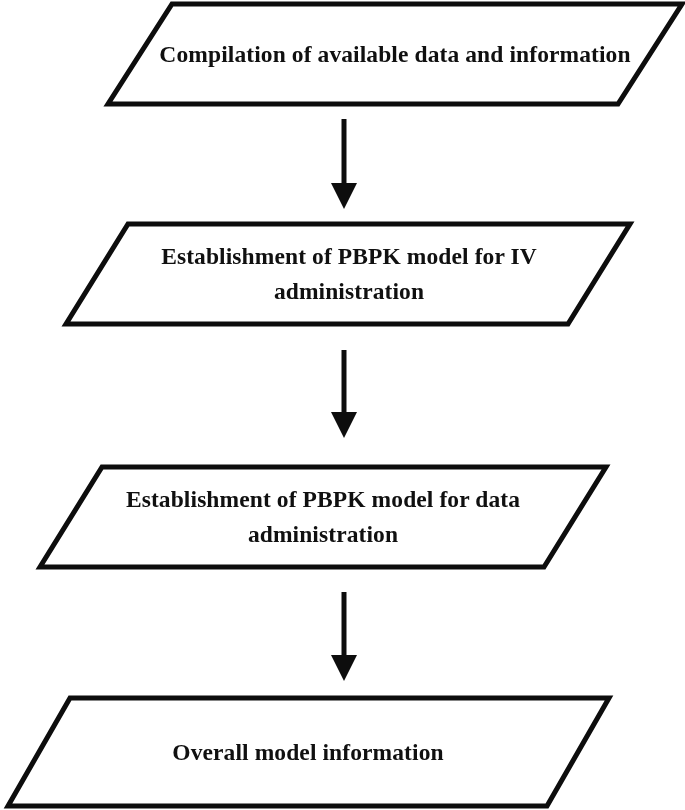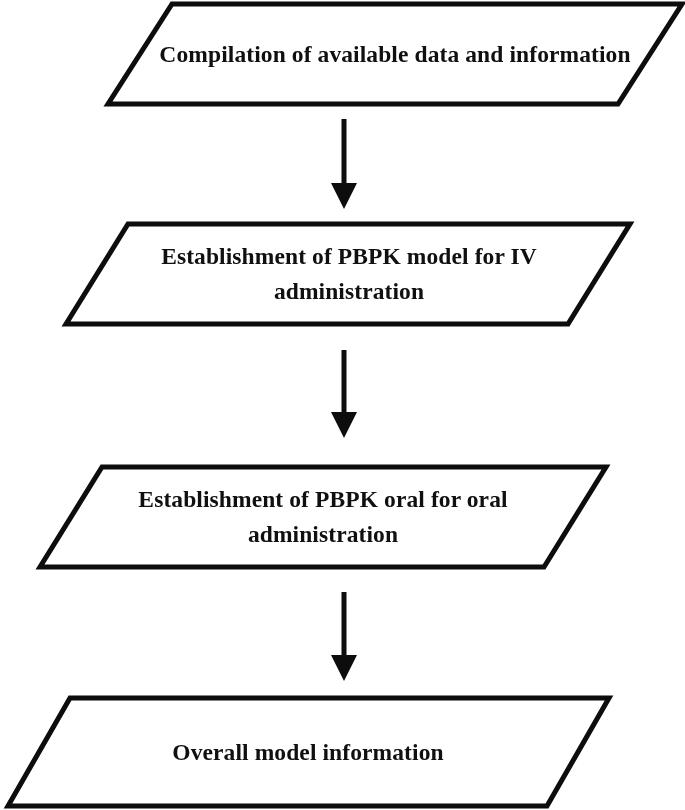--- a/index.html
+++ b/index.html
@@ -92,20 +92,20 @@
 
   <div class="node-label" style="left:142px; top:4px; width:506px; height:100px;">
     <span>Compilation of available data and information</span>
   </div>
 
   <div class="node-label" style="left:104px; top:224px; width:490px; height:100px;">
     <span>Establishment of PBPK model for IV administration</span>
   </div>
 
   <div class="node-label" style="left:78px; top:467px; width:490px; height:100px;">
-    <span>Establishment of PBPK oral for oral administration</span>
+    <span>Establishment of PBPK model for data administration</span>
   </div>
 
   <div class="node-label" style="left:44px; top:698px; width:528px; height:108px;">
     <span>Overall model information</span>
   </div>
 
 </div>
 
 </body></html>

